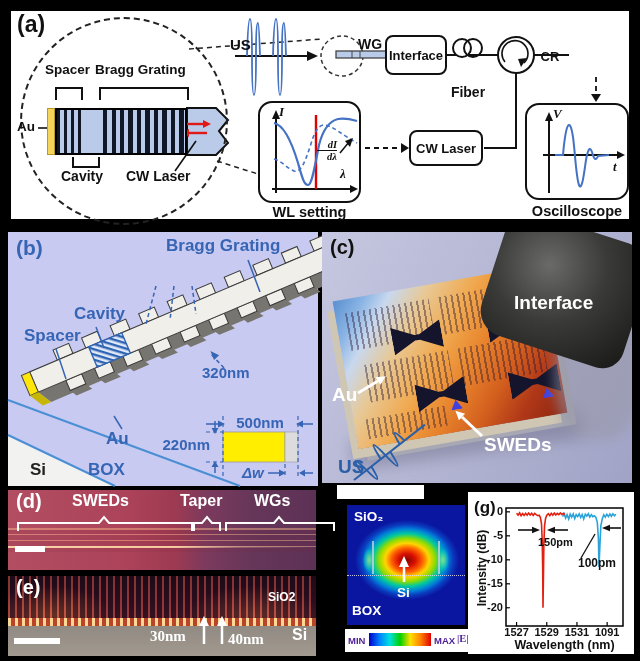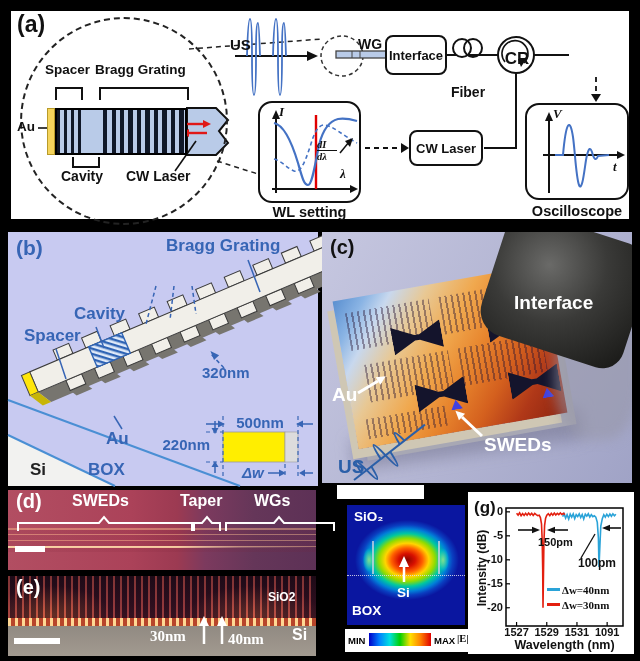--- a/index.html
+++ b/index.html
@@ -14,21 +14,21 @@
   .panel-a{left:8px;top:8px;width:624px;height:214px;background:#fff;
            border:3px solid #000;box-sizing:border-box;color:#111;}
   .dash-circle{border:2px dashed #222;border-radius:50%;}
   .abox{border:2px solid #111;background:#fff;display:flex;align-items:center;
         justify-content:center;font-weight:bold;color:#111;box-sizing:border-box;}
   .brk-dn{border-top:2px solid #111;border-left:2px solid #111;border-right:2px solid #111;}
   .brk-up{border-bottom:2px solid #111;border-left:2px solid #111;border-right:2px solid #111;}
   .dev-stripes{background:repeating-linear-gradient(90deg,#101828 0 3px,#b9cbe8 3px 7px);}
   .dev-grating{background:repeating-linear-gradient(90deg,#101828 0 4px,#b9cbe8 4px 8.5px);}
   .frac{font-family:"Liberation Serif",serif;font-style:italic;font-weight:bold;
-        font-size:10.5px;text-align:left;line-height:1.05;}
+        font-size:10.5px;text-align:right;line-height:1.05;}
   .frac .den{border-top:1.5px solid #111;}
   .ser-i{font-family:"Liberation Serif",serif;font-style:italic;font-weight:bold;}
 
   
   .panel-b{left:8px;top:232px;width:310px;height:254px;background:#c8caf1;color:#3765b5;}
   .blab{color:#3765b5;font-weight:bold;}
 
   
   .panel-c{left:322px;top:232px;width:310px;height:251px;overflow:hidden;
            background:linear-gradient(120deg,#c6c7e0 0%,#b2b4d2 55%,#a0a3c6 100%);}
@@ -69,21 +69,21 @@
       background:linear-gradient(180deg,#918a82,#a29a90);}
 
   
   .panel-f{left:347px;top:505px;width:118px;height:120px;background:#0a16a0;overflow:hidden;}
   .mode{left:0;top:0;width:118px;height:120px;background:
      radial-gradient(ellipse 8px 16px at 22px 55px,rgba(140,230,140,.9),rgba(0,200,200,.45) 60%,transparent 75%),
      radial-gradient(ellipse 8px 16px at 96px 55px,rgba(140,230,140,.9),rgba(0,200,200,.45) 60%,transparent 75%),
      radial-gradient(ellipse 52px 40px at 60px 55px,#8a0500 0%,#d81000 16%,#ff6000 30%,#ffd500 42%,#90dc00 54%,#00c8a0 66%,#0080d8 78%,#0a3ec0 88%,rgba(10,22,160,0) 100%);}
   .wgwall{width:2px;height:33px;top:36px;background:rgba(210,210,225,.75);}
   .surfline{left:0;top:70px;width:118px;border-top:1.5px dotted rgba(225,225,235,.85);}
-  .cbar{left:345px;top:629px;width:132px;height:23px;background:#fff;color:#000000;}
+  .cbar{left:345px;top:629px;width:132px;height:23px;background:#fff;color:#4c1d95;}
   .cbar-grad{left:24px;top:4px;width:62px;height:13px;
      background:linear-gradient(90deg,#0000c8,#0080ff,#00e0e0,#00d000,#ffe000,#ff8000,#e00000);}
 
   
   .panel-g{left:468px;top:492px;width:166px;height:162px;background:#fff;color:#111;}
   .gtick{font-size:11px;font-weight:bold;position:absolute;}
   .glegend-row{display:flex;align-items:center;height:15px;
      font-family:"Liberation Serif",serif;font-weight:bold;font-size:11px;color:#111;}
   .glegend-line{display:inline-block;width:13px;height:2.6px;margin-right:2px;}
 </style>
@@ -153,21 +153,21 @@
     <div class="abs b" style="left:6px;top:108px;font-size:13.5px;">Au</div>
     <div class="abs brk-up" style="left:61px;top:146px;width:24px;height:9px;"></div>
     <div class="abs b" style="left:50px;top:157px;font-size:14px;">Cavity</div>
     <div class="abs b" style="left:115px;top:157px;font-size:14px;">CW Laser</div>
 
     <div class="abs b" style="left:219px;top:25px;font-size:15px;">US</div>
     <div class="abs b" style="left:347px;top:25px;font-size:14px;">WG</div>
 
     <div class="abs abox" style="left:374px;top:24px;width:62px;height:40px;border-radius:8px;font-size:13px;">Interface</div>
     <div class="abs b ctr" style="left:434px;top:49px;width:46px;font-size:14px;margin-top:24px;">Fiber</div>
-    <div class="abs b ctr" style="left:488px;top:38px;width:36px;font-size:17px;">CR</div>
+    <div class="abs b ctr" style="left:488px;top:38px;width:36px;font-size:13px;padding-left:33px;">CR</div>
 
     <div class="abs abox" style="left:247px;top:90px;width:103px;height:102px;border-radius:14px;">
       <svg width="103" height="102" viewBox="0 0 103 102">
         <line x1="16" y1="90" x2="16" y2="14" stroke="#111" stroke-width="2"></line>
         <polygon points="12,16 20,16 16,7" fill="#111"></polygon>
         <line x1="12" y1="86" x2="92" y2="86" stroke="#111" stroke-width="2"></line>
         <polygon points="90,82 90,90 98,86" fill="#111"></polygon>
         <line x1="56" y1="12" x2="56" y2="86" stroke="#e00000" stroke-width="2.4"></line>
         <path d="M14,56 C22,58 28,66 34,68 C40,70 44,62 50,44 C54,30 58,22 64,22 C72,22 82,32 97,40" fill="none" stroke="#4472c4" stroke-width="1.6" stroke-dasharray="4 3"></path>
         <path d="M14,20 C24,22 32,40 38,60 C42,74 44,82 48,82 C52,82 55,62 59,42 C63,26 70,18 78,16 C84,15 90,16 97,18" fill="none" stroke="#4472c4" stroke-width="2.2"></path>
@@ -423,27 +423,17 @@
         <div class="gtick" style="left: 8px; top: 60.8049px; width: 27px; text-align: right;">-10</div>
         <div class="gtick" style="left: 8px; top: 84.7886px; width: 27px; text-align: right;">-15</div>
         <div class="gtick" style="left: 8px; top: 108.772px; width: 27px; text-align: right;">-20</div>
       </div>
     <div id="g-xticks">
         <div class="gtick ctr" style="left: 32.5677px; top: 134px; width: 32px;">1527</div>
         <div class="gtick ctr" style="left: 62.7613px; top: 134px; width: 32px;">1529</div>
         <div class="gtick ctr" style="left: 92.9548px; top: 134px; width: 32px;">1531</div>
         <div class="gtick ctr" style="left: 123.148px; top: 134px; width: 32px;">1091</div>
       </div>
-    <div id="g-legend" class="abs" style="left:79px;top:90px;">
-        <div class="glegend-row">
-          <span class="glegend-line" style="background: rgb(42, 163, 216);"></span>
-          <span>Δw=40nm</span>
-        </div>
-        <div class="glegend-row">
-          <span class="glegend-line" style="background: rgb(227, 31, 15);"></span>
-          <span>Δw=30nm</span>
-        </div>
-      </div>
     <div class="abs b" style="left:70px;top:44px;font-size:11px;">150pm</div>
     <div class="abs b" style="left:90px;top:64px;font-size:12px;margin-left:20px;">100pm</div>
   </div>
 
 </div>
 
 </body></html>

